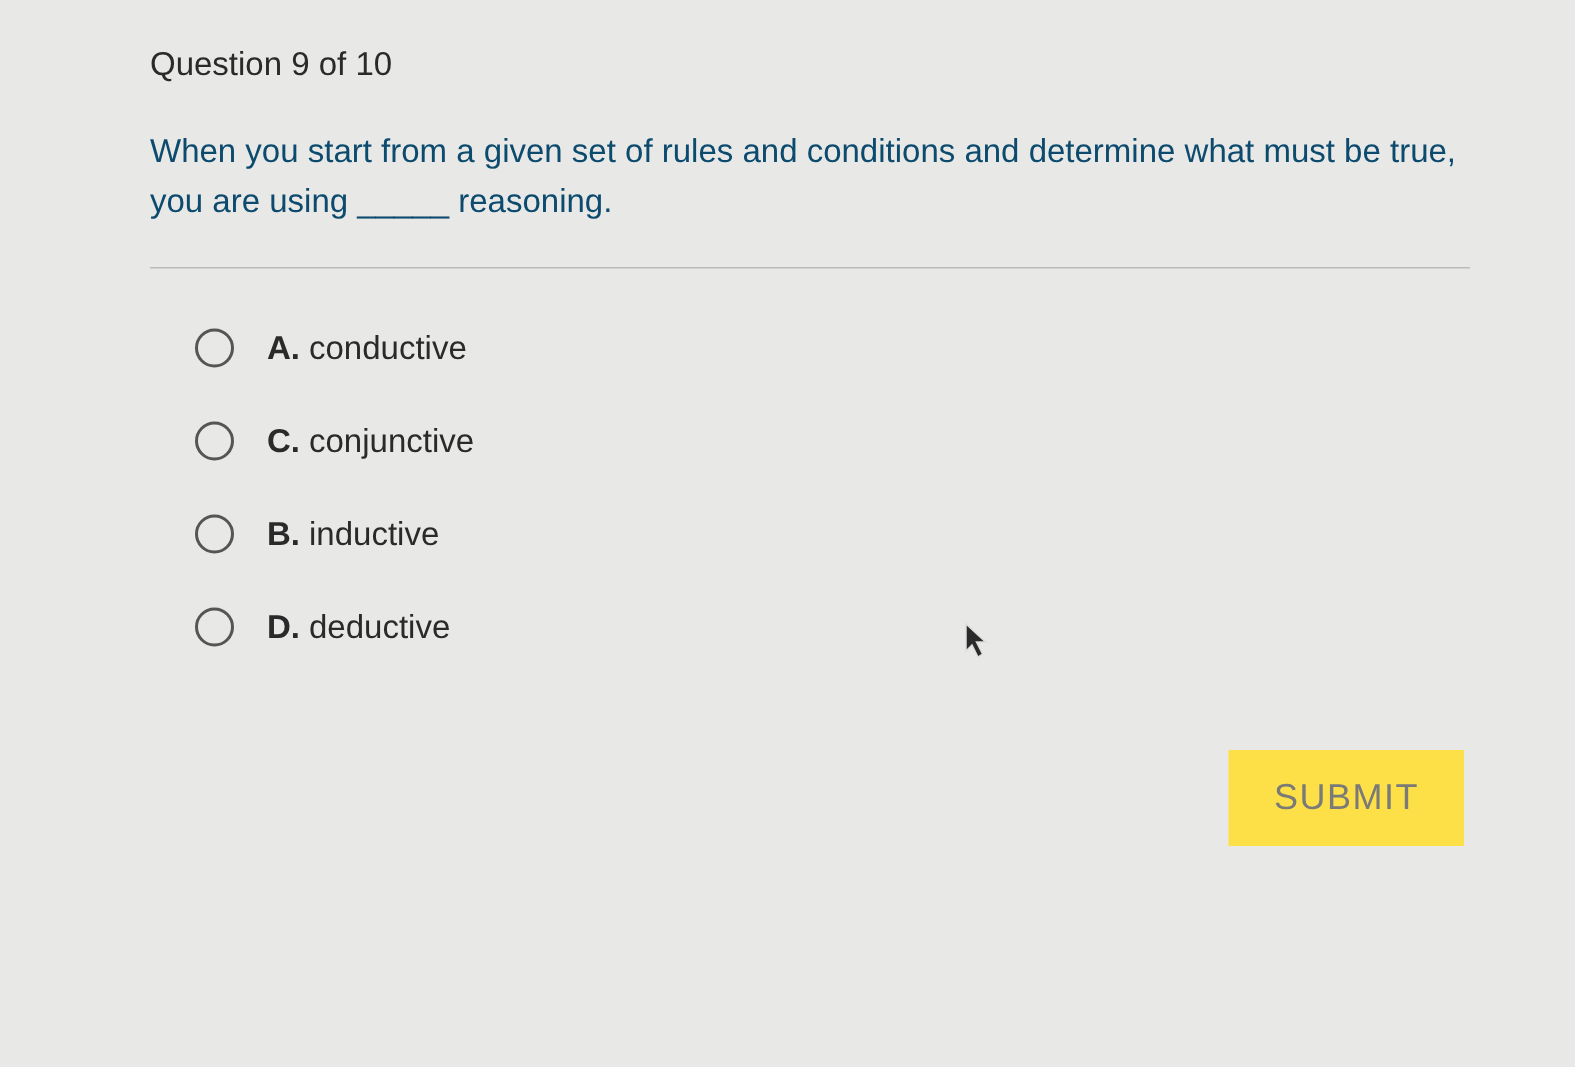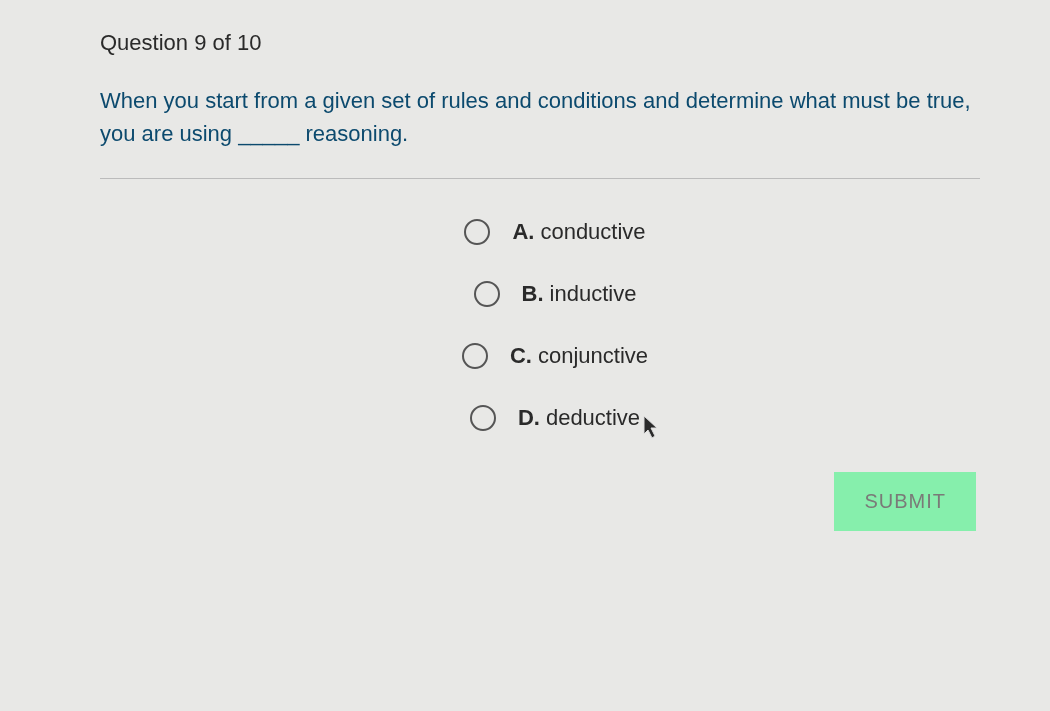--- a/index.html
+++ b/index.html
@@ -33,21 +33,20 @@
       margin-bottom: 40px;
     }
     .options {
       padding-left: 30px;
     }
     .option {
       display: flex;
       align-items: center;
       margin-bottom: 36px;
       cursor: pointer;
-      justify-content: center;
     }
     .radio {
       width: 26px;
       height: 26px;
       border: 2px solid #555;
       border-radius: 50%;
       margin-right: 22px;
       flex-shrink: 0;
       position: relative;
       background: transparent;
@@ -56,24 +55,24 @@
       font-size: 22px;
       color: #2a2a2a;
     }
     .option-label .letter {
       font-weight: bold;
       margin-right: 6px;
     }
     .submit-btn {
       position: absolute;
       right: 74px;
-      top: 472px;
-      background: #86efac;
+      top: 500px;
+      background: #fde047;
       color: #7a7a78;
-      font-size: 20px;
+      font-size: 24px;
       font-weight: 500;
       letter-spacing: 1px;
       border: none;
       padding: 18px 30px;
       cursor: pointer;
       font-family: Arial, Helvetica, sans-serif;
     }
     .cursor-icon {
       position: absolute;
       left: 642px;
@@ -95,27 +94,27 @@
 <div class="options">
   <div class="option">
     <span class="radio"></span>
     <span class="option-label">
       <span class="letter">A.</span><span>conductive</span>
     </span>
   </div>
   <div class="option">
     <span class="radio"></span>
     <span class="option-label">
-      <span class="letter">B.</span><span>inductive</span>
+      <span class="letter">C.</span><span>conjunctive</span>
     </span>
   </div>
   <div class="option">
     <span class="radio"></span>
     <span class="option-label">
-      <span class="letter">C.</span><span>conjunctive</span>
+      <span class="letter">B.</span><span>inductive</span>
     </span>
   </div>
   <div class="option">
     <span class="radio"></span>
     <span class="option-label">
       <span class="letter">D.</span><span>deductive</span>
     </span>
   </div>
 </div>
 

